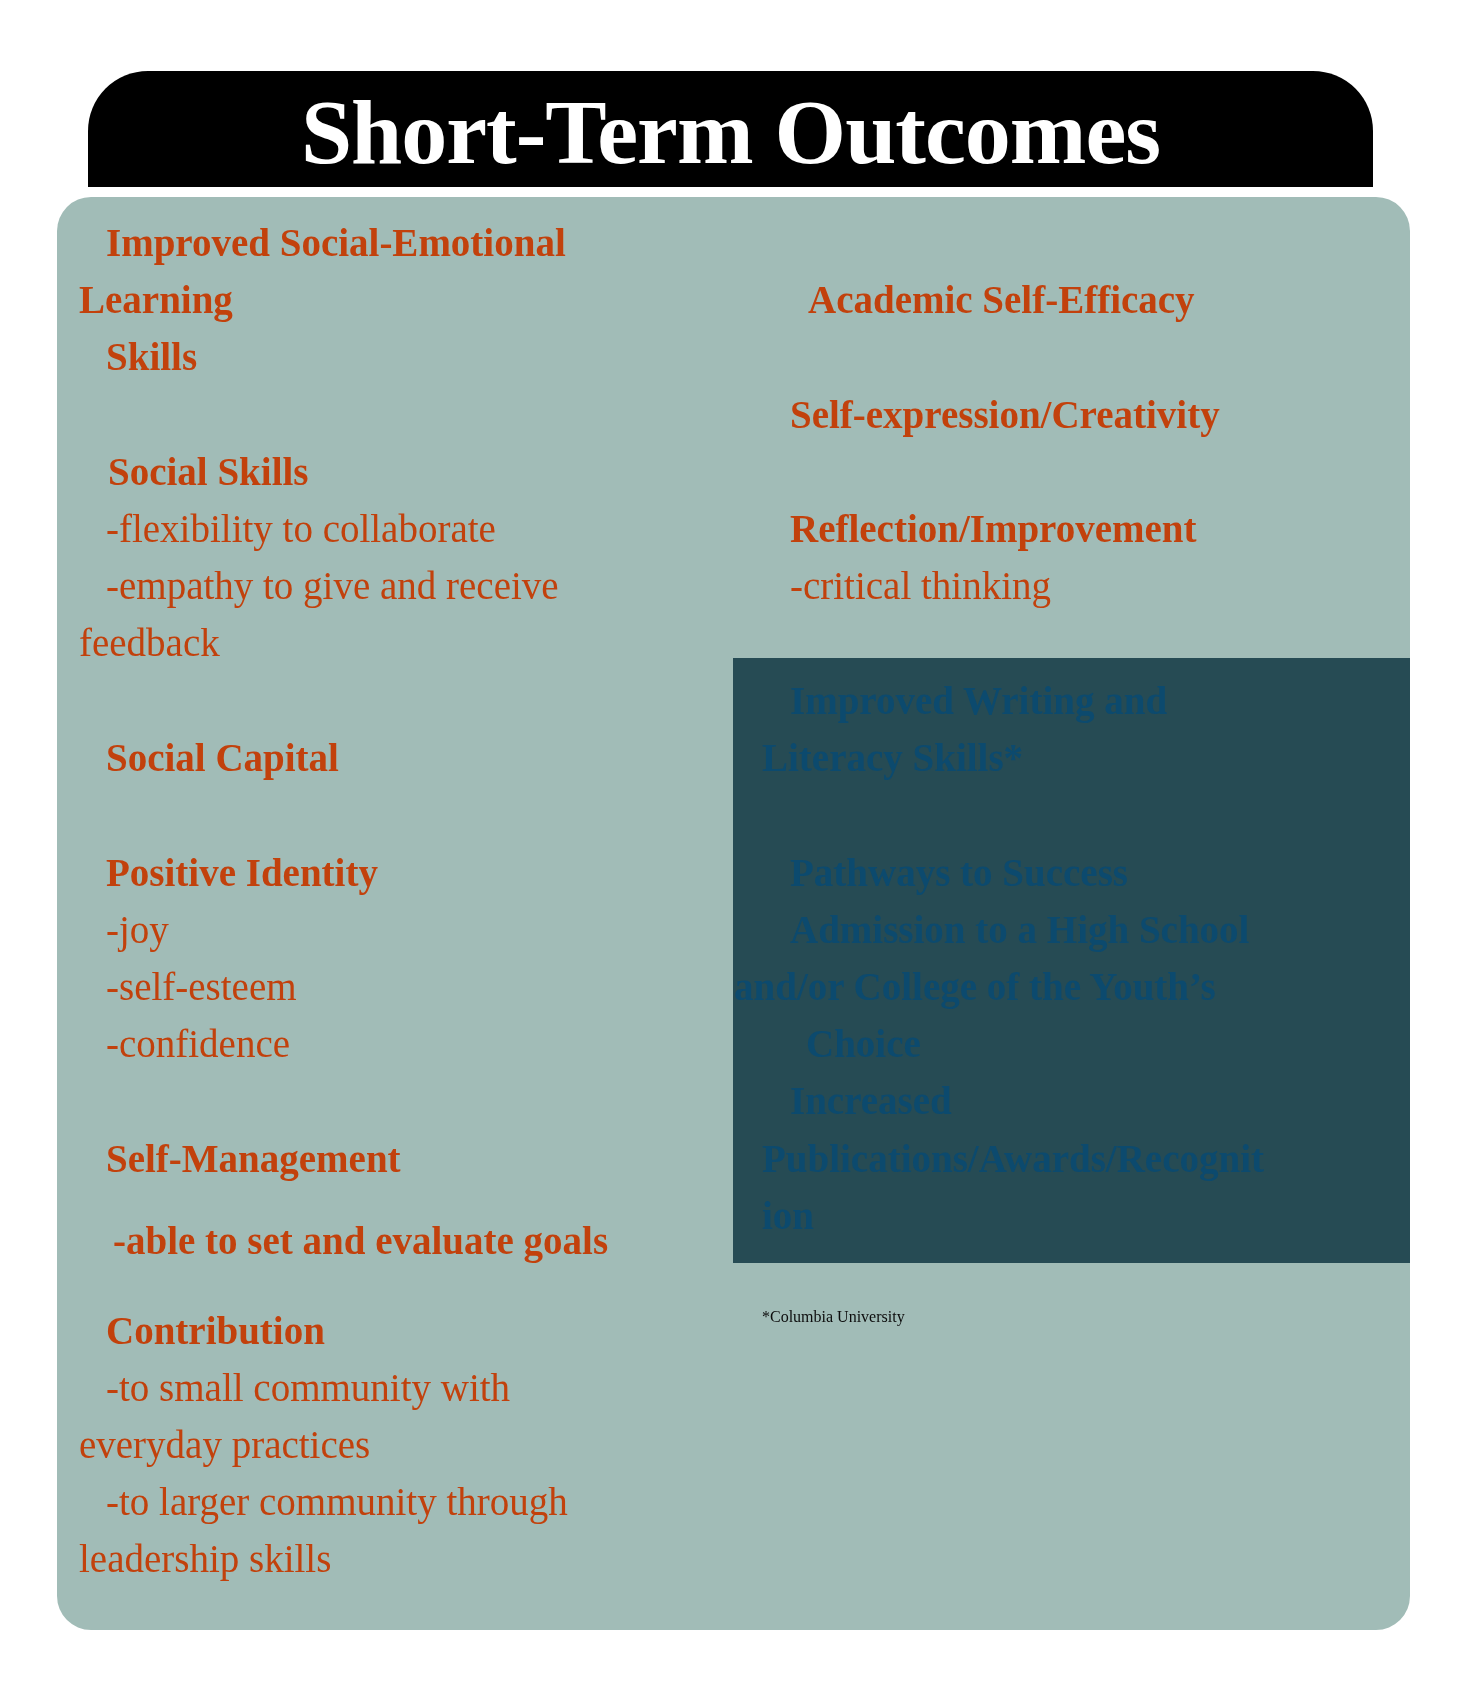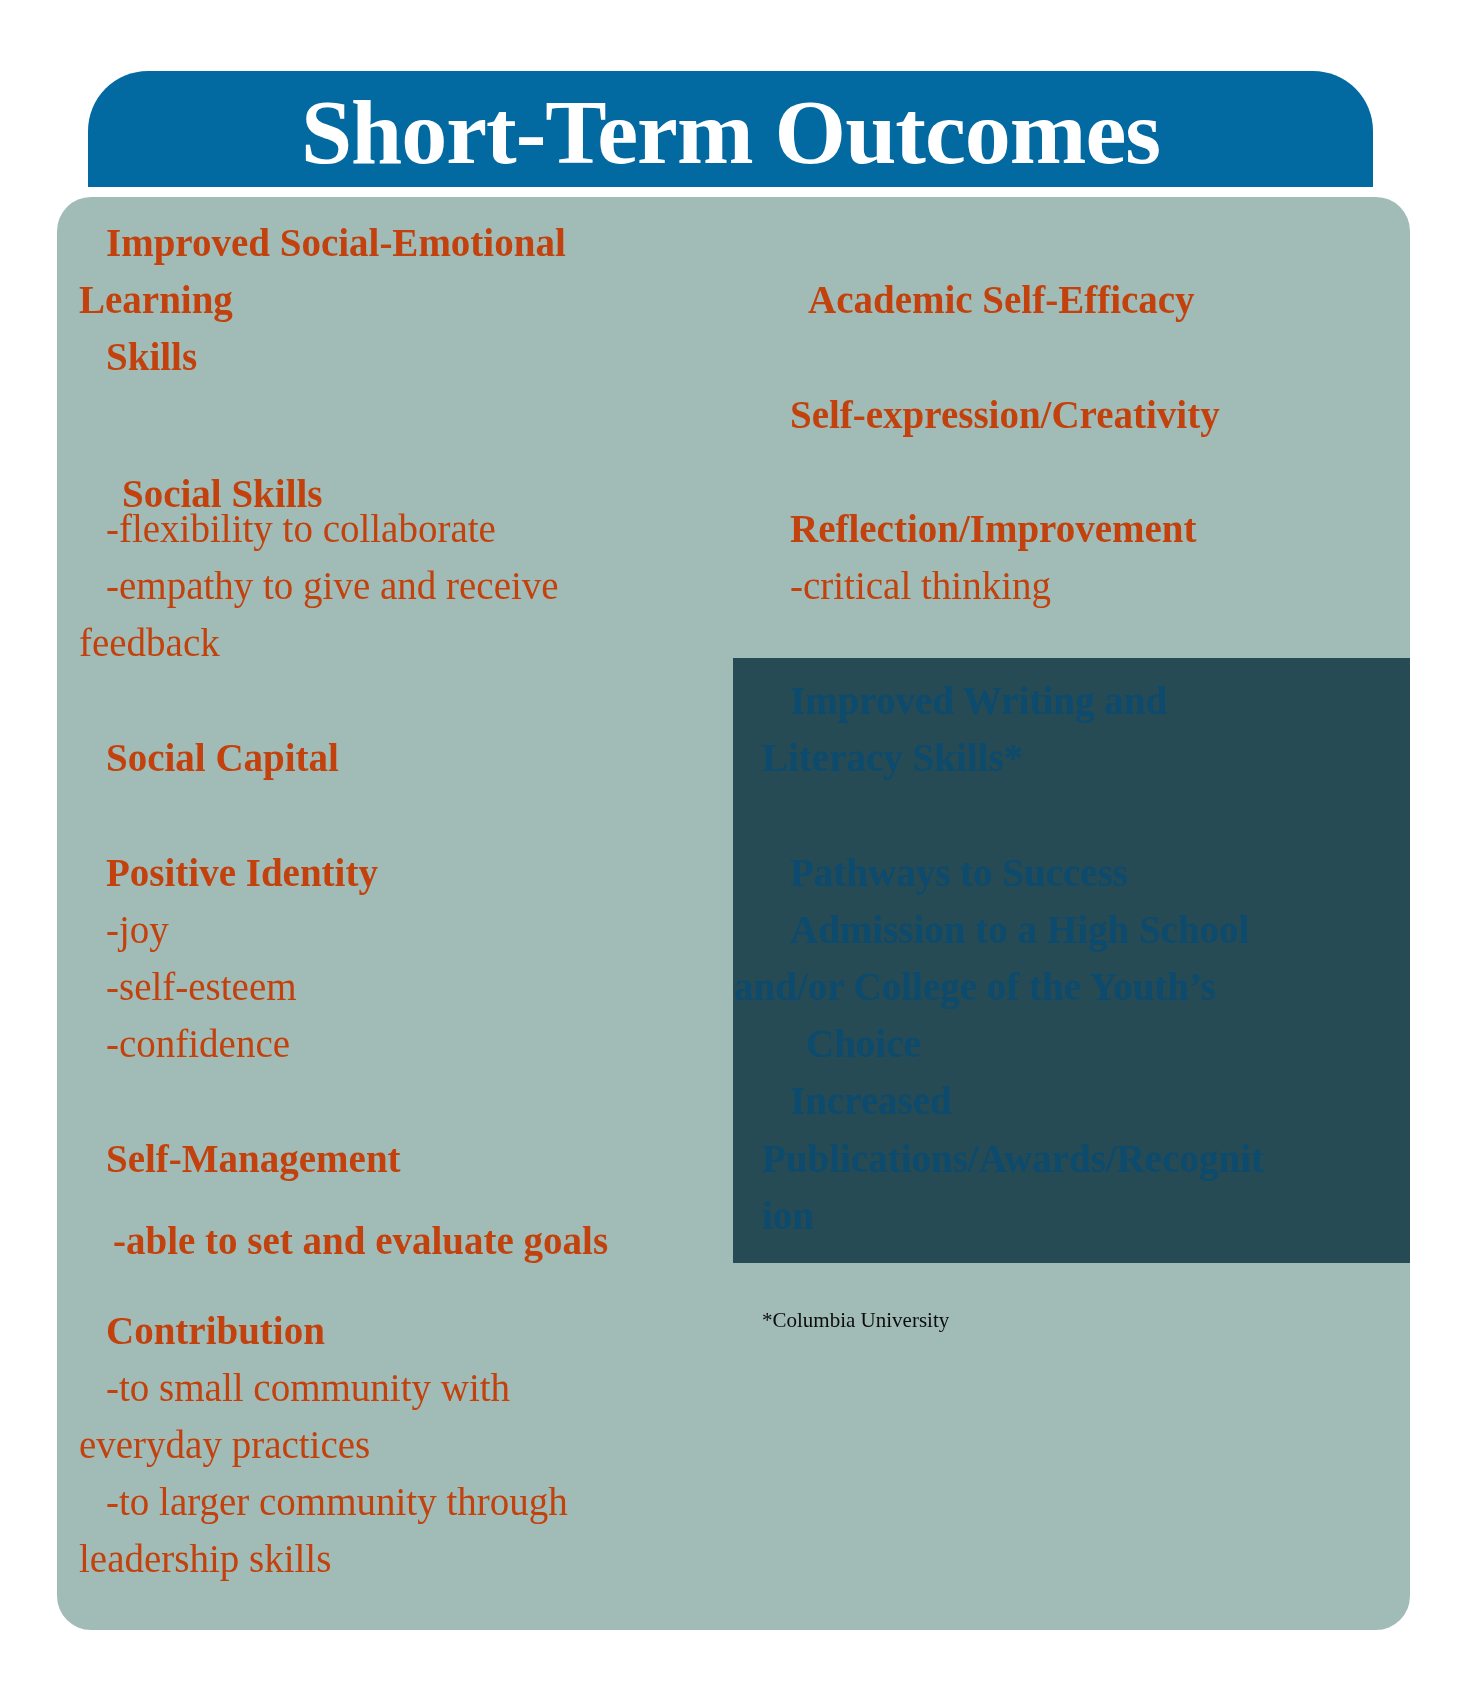--- a/index.html
+++ b/index.html
@@ -1,57 +1,57 @@
 <!DOCTYPE html>
 <html><head>
 <meta charset="utf-8">
 <style>
   html, body { margin:0; padding:0; background:#ffffff; }
   body { width:1469px; height:1692px; position:relative; overflow:hidden;
          font-family:"Liberation Serif","DejaVu Serif",serif; }
   .header {
     position:absolute; left:88px; top:71px; width:1285px; height:116px;
-    background:#0369a1; border-radius:60px 60px 0 0;
+    background:#000000; border-radius:60px 60px 0 0;
     display:flex; align-items:center; justify-content:center;
   }
   .header h1 {
     margin:0; color:#ffffff; font-weight:bold; font-size:92px; line-height:1;
     letter-spacing:-1px; padding-top:6px;
   }
   .card {
     position:absolute; left:57px; top:197px; width:1353px; height:1433px;
     background:#a1bcb7; border-radius:34px;
   }
   .darkbox {
     position:absolute; left:733px; top:658px; width:677px; height:605px;
     background:#264b54;
   }
   .ln {
     position:absolute; font-size:39px; line-height:57px; color:#c2410c;
     white-space:nowrap;
   }
   .b { font-weight:bold; }
   .w { color:#0c4a6e; }
-  .foot { position:absolute; font-size:21px; color:#0c0c0c; white-space:nowrap; }
+  .foot { position:absolute; font-size:16px; color:#0c0c0c; white-space:nowrap; }
 </style>
 </head>
 <body>
 
 <div class="header">
   <h1>Short-Term Outcomes</h1>
 </div>
 
 <div class="card"></div>
 <div class="darkbox"></div>
 
 <div class="ln b" style="left:106px; top:214px;">Improved Social-Emotional</div>
 <div class="ln b" style="left:79px; top:271px;">Learning</div>
 <div class="ln b" style="left:106px; top:328px;">Skills</div>
 
-<div class="ln b" style="left:122px; top:443px;margin-top:22px;">Social Skills</div>
+<div class="ln b" style="left:108px; top:443px;">Social Skills</div>
 <div class="ln" style="left:106px; top:500px;">-flexibility to collaborate</div>
 <div class="ln" style="left:106px; top:557px;">-empathy to give and receive</div>
 <div class="ln" style="left:79px; top:614px;">feedback</div>
 
 <div class="ln b" style="left:106px; top:729px;">Social Capital</div>
 
 <div class="ln b" style="left:106px; top:844px;">Positive Identity</div>
 <div class="ln" style="left:106px; top:901px;">-joy</div>
 <div class="ln" style="left:106px; top:958px;">-self-esteem</div>
 <div class="ln" style="left:106px; top:1015px;">-confidence</div>

